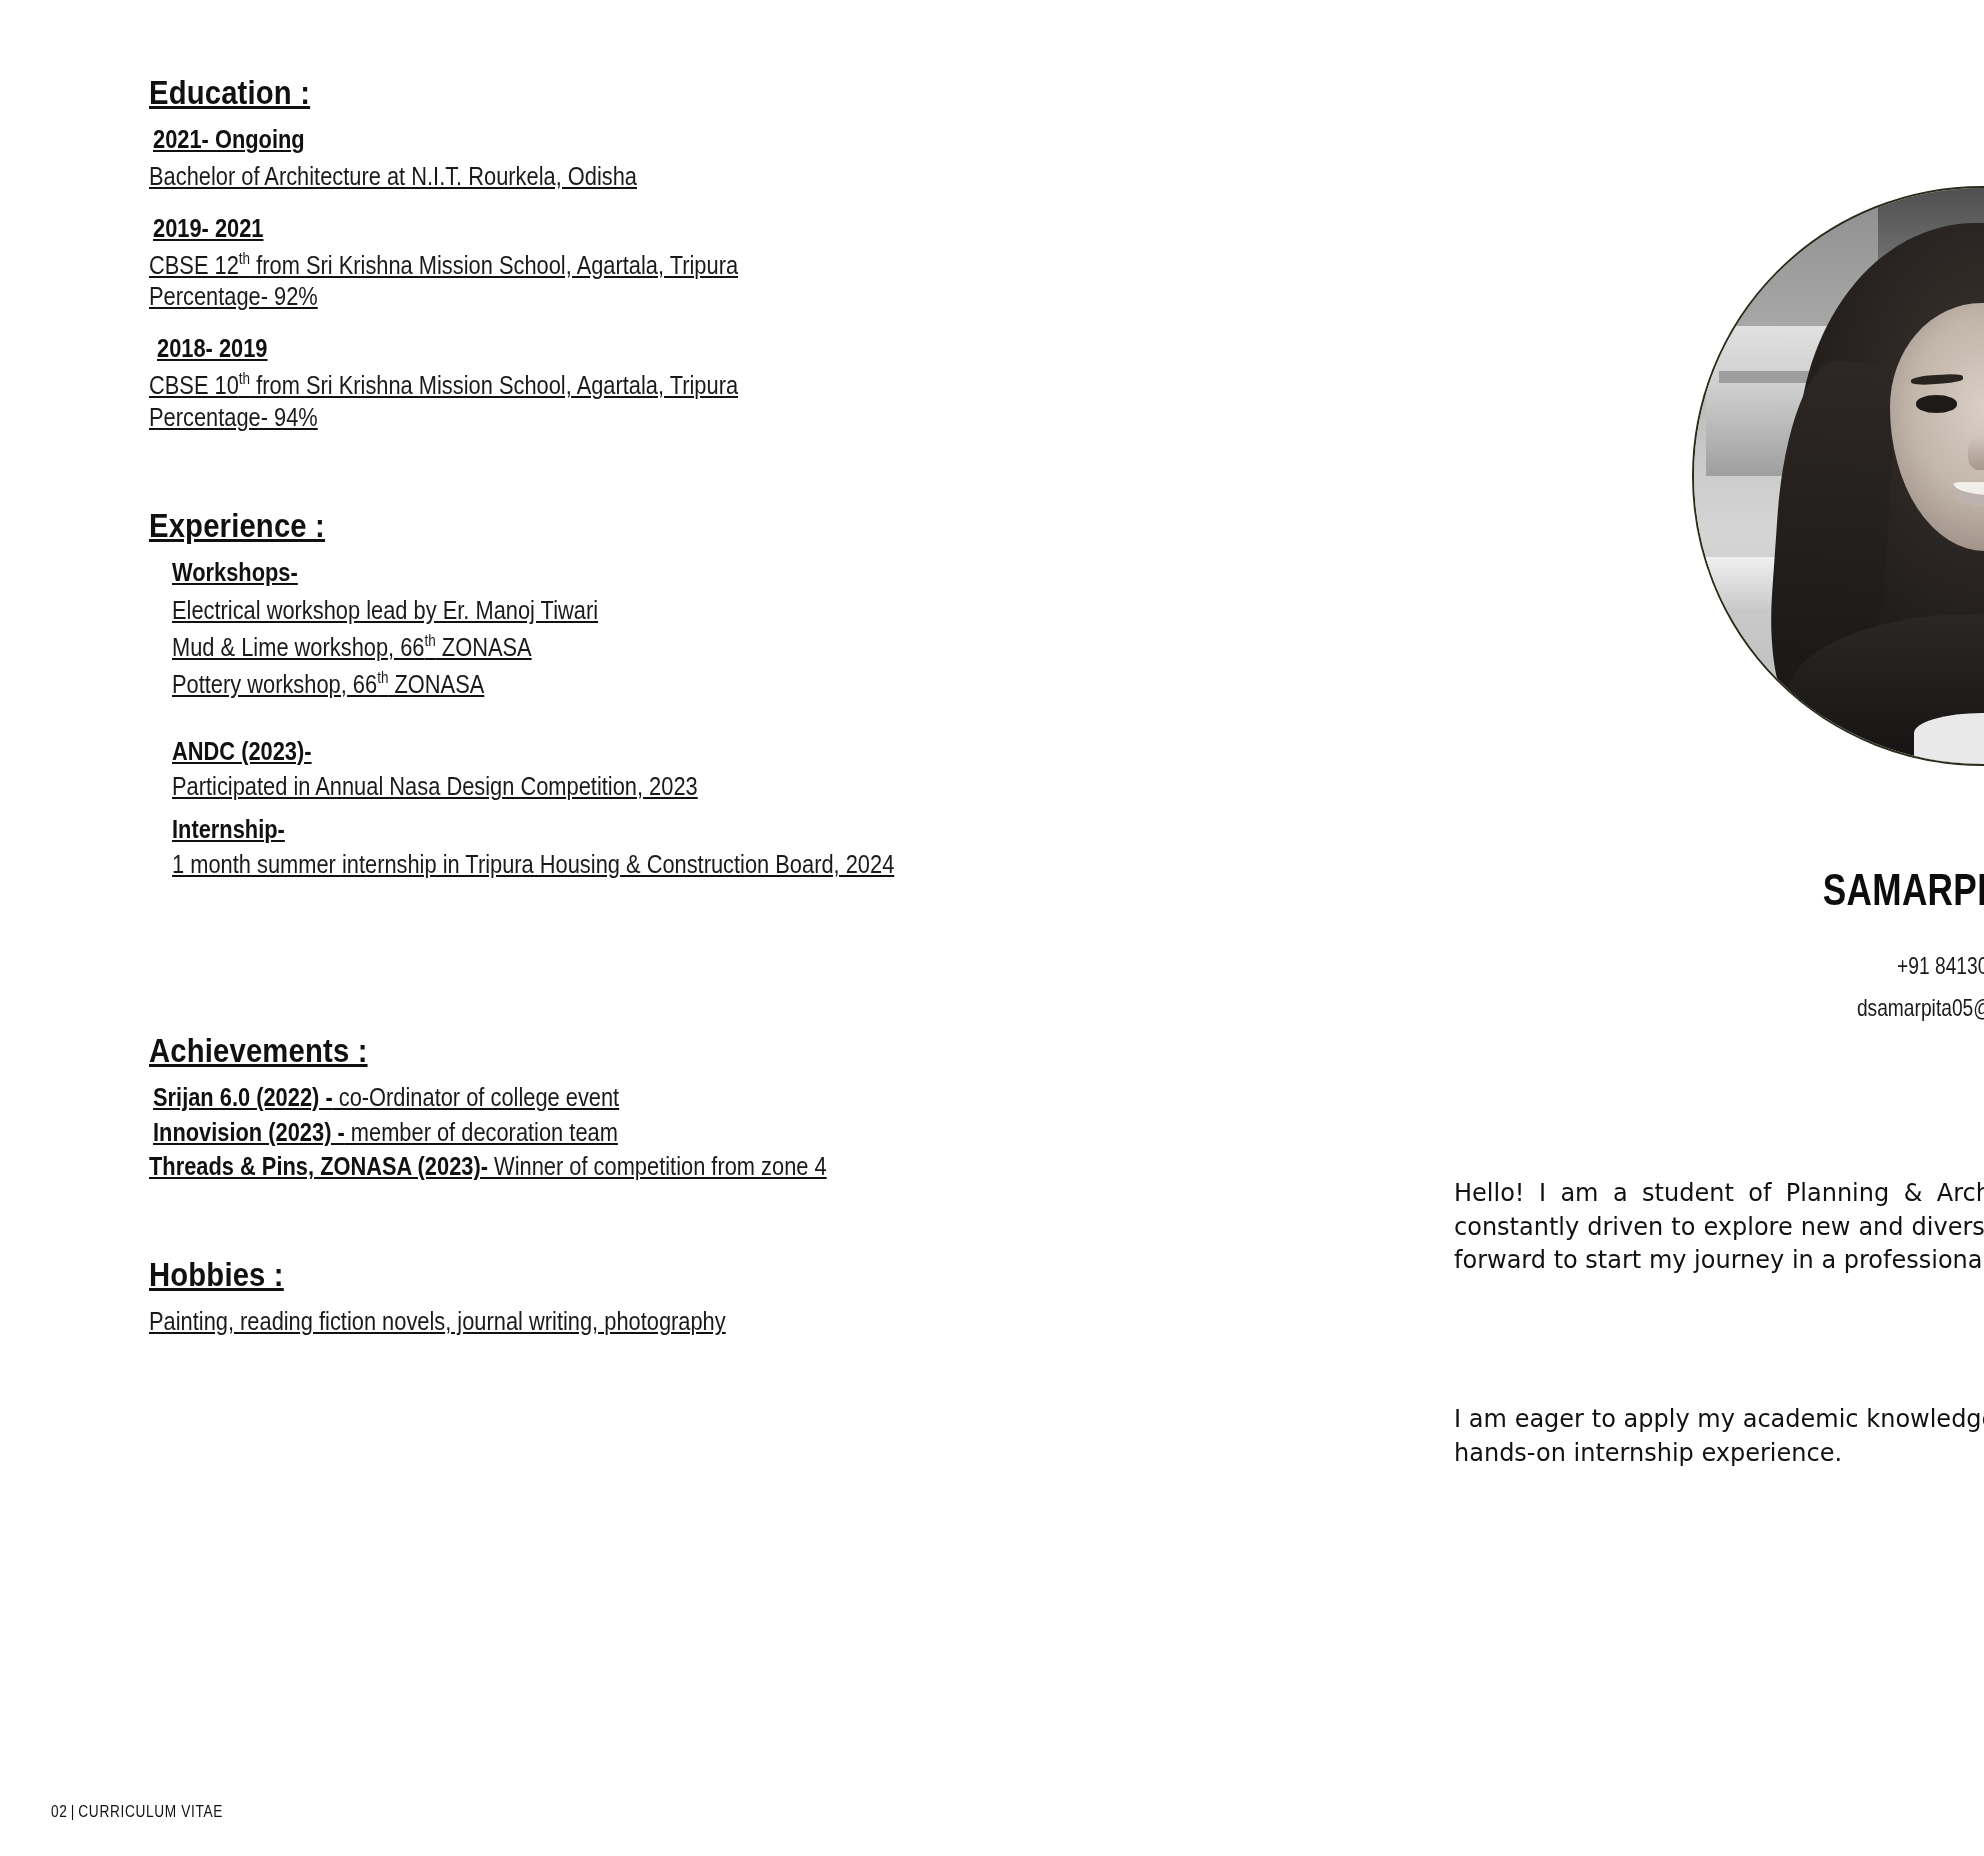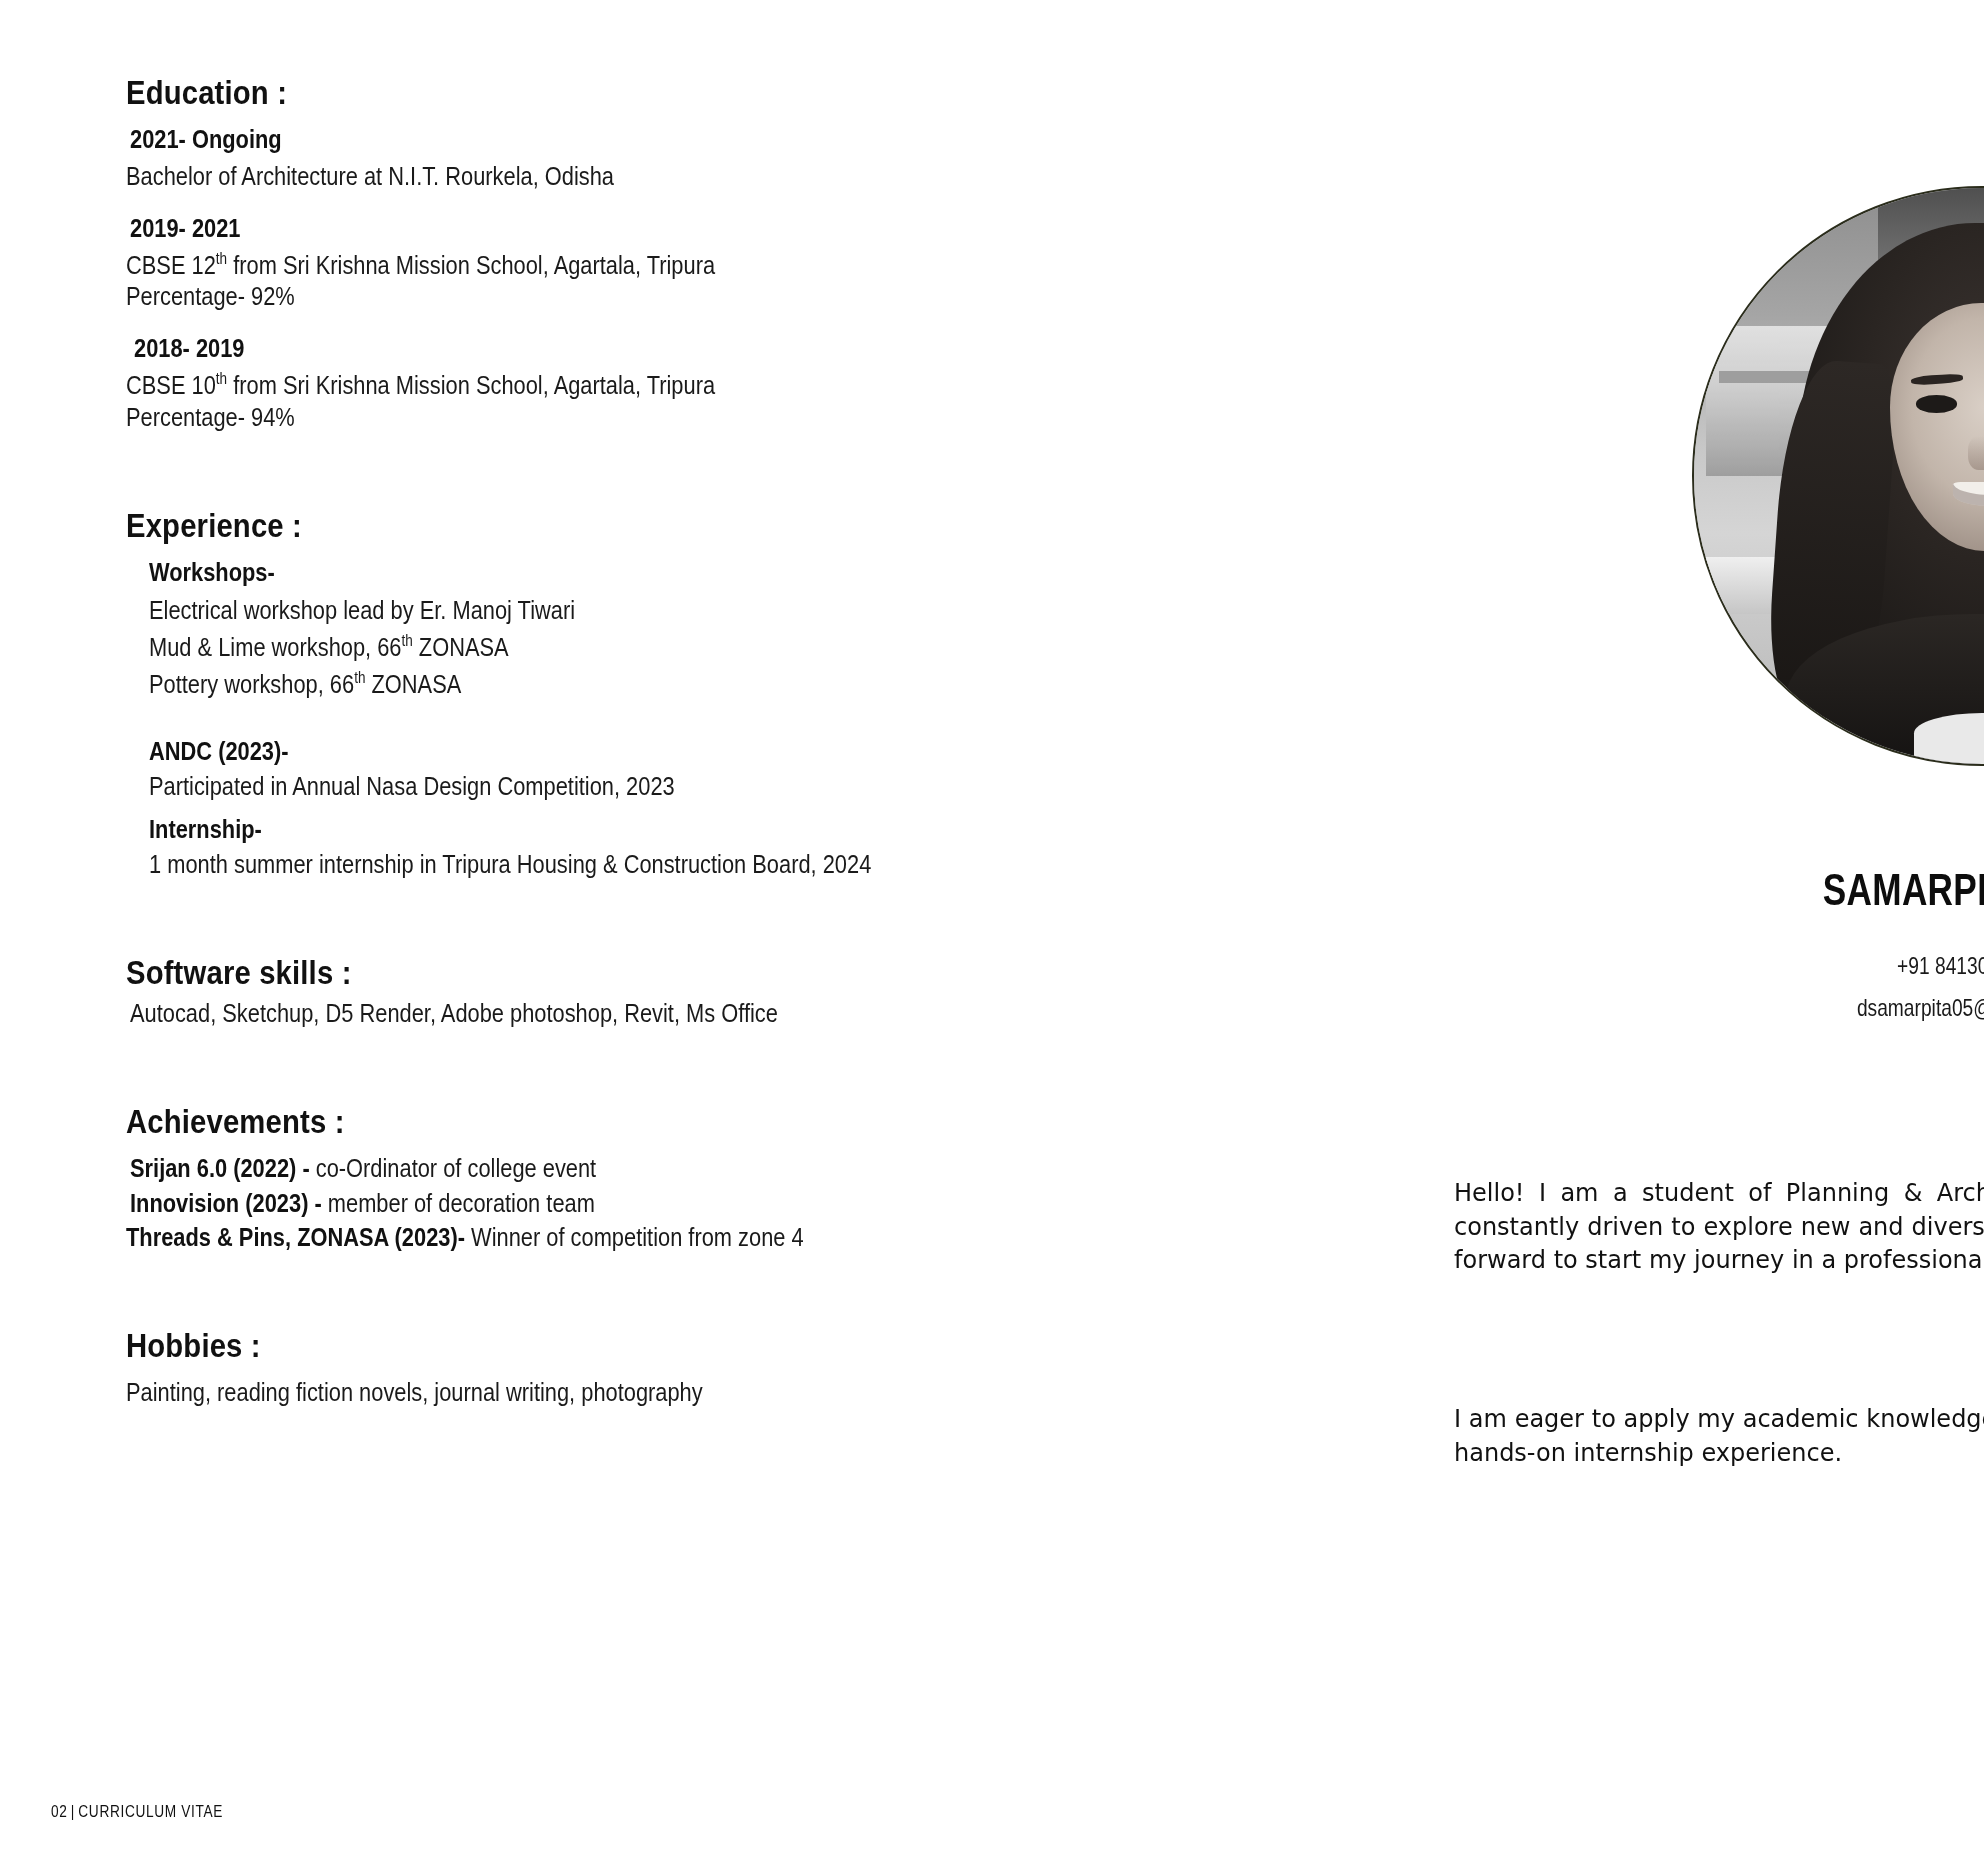--- a/index.html
+++ b/index.html
@@ -13,23 +13,24 @@
     height: 1856px;
     background: #ffffff;
     overflow: hidden;
     font-family: "Liberation Sans", sans-serif;
     color: #111111;
   }
 
   
   .left-col {
     position: absolute;
-    left: 126px;
+    left: 149px;
     top: 75px;
     width: 1151px;
+    text-decoration: underline;
   }
 
   .section { margin: 0; }
 
   .sec-head {
     font-family: "Liberation Sans", sans-serif;
     font-weight: 700;
     font-size: 34px;
     line-height: 1.0;
     letter-spacing: 0.2px;
@@ -296,25 +297,20 @@
 
       <div class="gap-s"></div>
 
       <div class="sub-head indent-3">Internship-</div>
       <div style="height:9.5px"></div>
       <div class="body-line indent-3">1 month summer internship in Tripura Housing &amp; Construction Board, 2024</div>
     </div>
 
     <div class="gap-xxl"></div>
 
-    <div class="section">
-      <div class="sec-head">Software skills :</div>
-      <div class="gap-xs"></div>
-      <div class="body-line indent-1">Autocad, Sketchup, D5 Render, Adobe photoshop, Revit, Ms Office</div>
-    </div>
 
     <div class="gap-xxl"></div>
 
     <div class="section">
       <div class="sec-head">Achievements :</div>
       <div class="gap-s"></div>
       <div class="ach-line indent-1"><b>Srijan 6.0 (2022) -</b><span> co-Ordinator of college event</span></div>
       <div style="height:8.7px"></div>
       <div class="ach-line indent-1"><b>Innovision (2023) -</b><span> member of decoration team</span></div>
       <div style="height:8.7px"></div>

